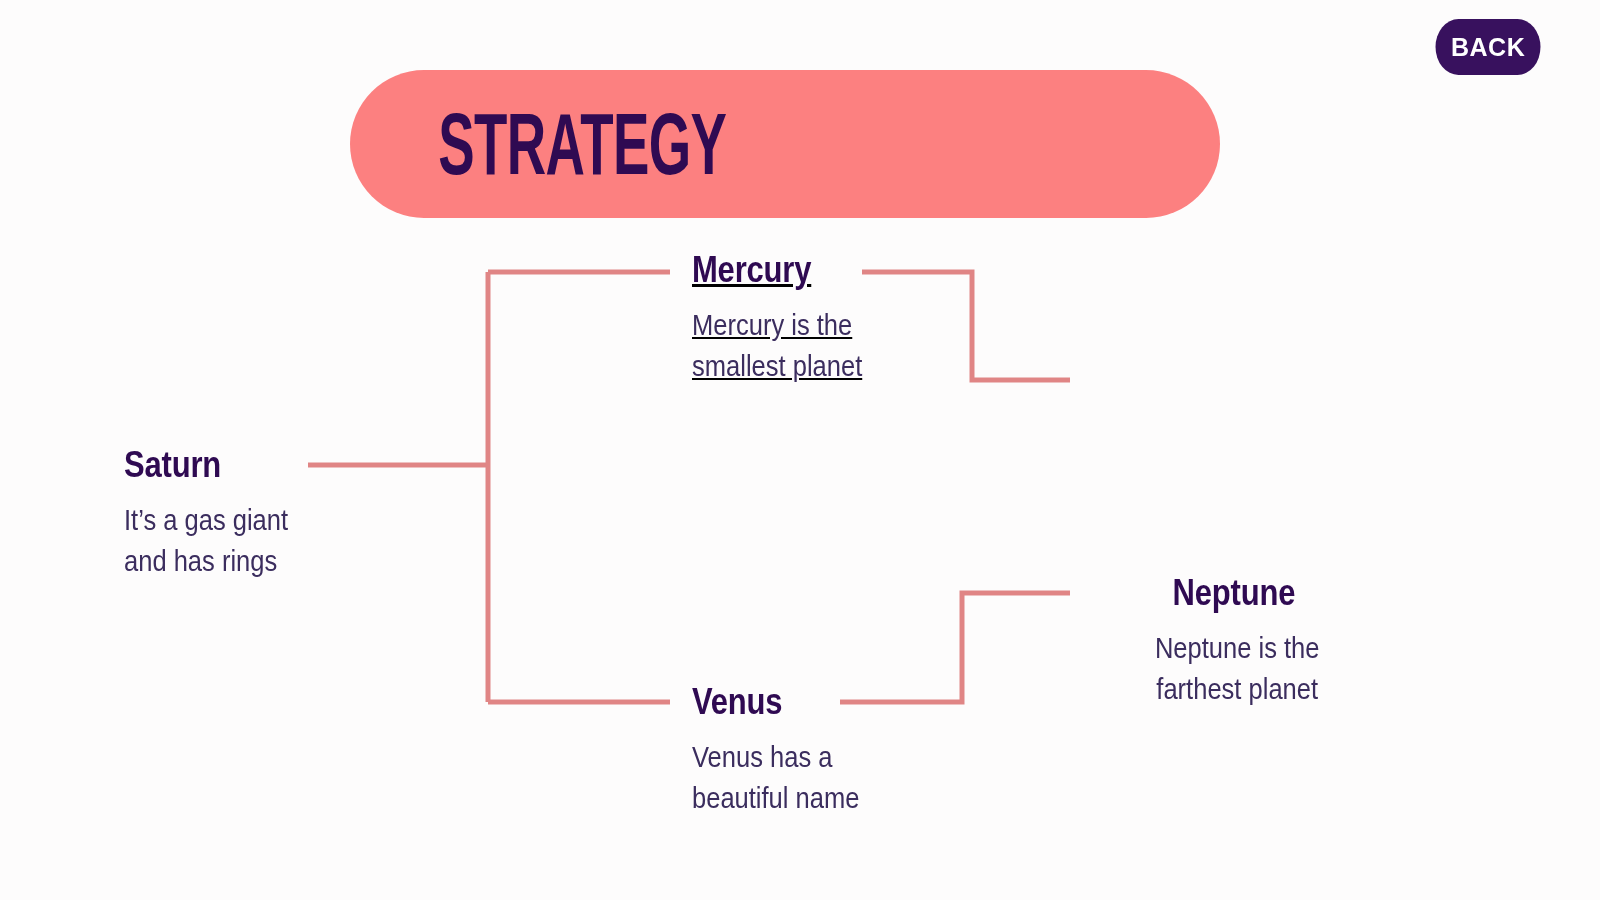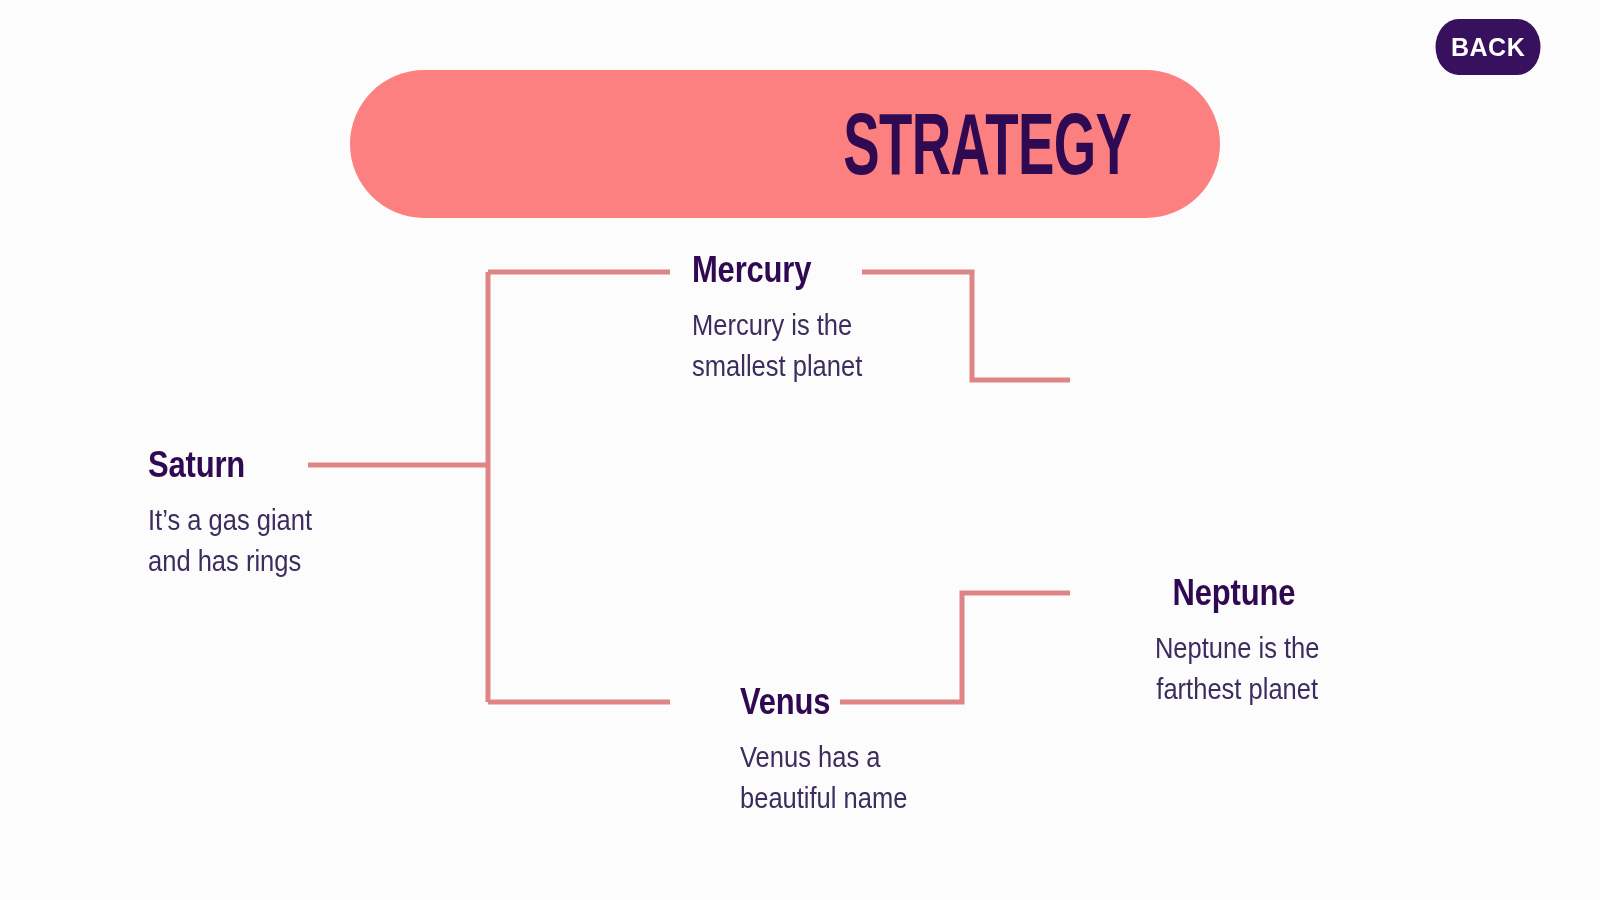--- a/index.html
+++ b/index.html
@@ -56,21 +56,21 @@
   #title-pill {
     position: absolute;
     left: 350px;
     top: 70px;
     width: 870px;
     height: 148px;
     background: #fc8080;
     border-radius: 74px;
     display: flex;
     align-items: center;
-    justify-content: flex-end;
+    justify-content: flex-start;
   }
   #title-text {
     color: #2f0a52;
     font-size: 88px;
     font-weight: bold;
     letter-spacing: -1px;
     line-height: 1;
     transform: scaleX(0.62);
     transform-origin: center center;
     white-space: nowrap;
@@ -97,25 +97,25 @@
     font-size: 29px;
     line-height: 1.42;
     margin-top: 17px;
     font-weight: normal;
     transform: scaleX(0.88);
     transform-origin: left top;
     white-space: pre-line;
     font-family: "Liberation Sans", sans-serif;
   }
 
-  #node-mercury { left: 692px; top: 252px; width: 330px; }
+  #node-mercury { left: 692px; top: 252px; width: 330px; text-decoration: underline; }
   #node-mars    { left: 1092px; top: 363px; width: 330px; }
-  #node-saturn  { left: 148px;  top: 447px; width: 330px; }
+  #node-saturn  { left: 124px;  top: 447px; width: 330px; }
   #node-neptune { left: 1092px; top: 575px; width: 330px; text-align: center; }
-  #node-venus   { left: 692px;  top: 684px; width: 330px; margin-left: 48px; }
+  #node-venus   { left: 692px;  top: 684px; width: 330px; }
 
   
   #connectors {
     position: absolute;
     left: 0;
     top: 0;
     width: 1600px;
     height: 900px;
     pointer-events: none;
   }

